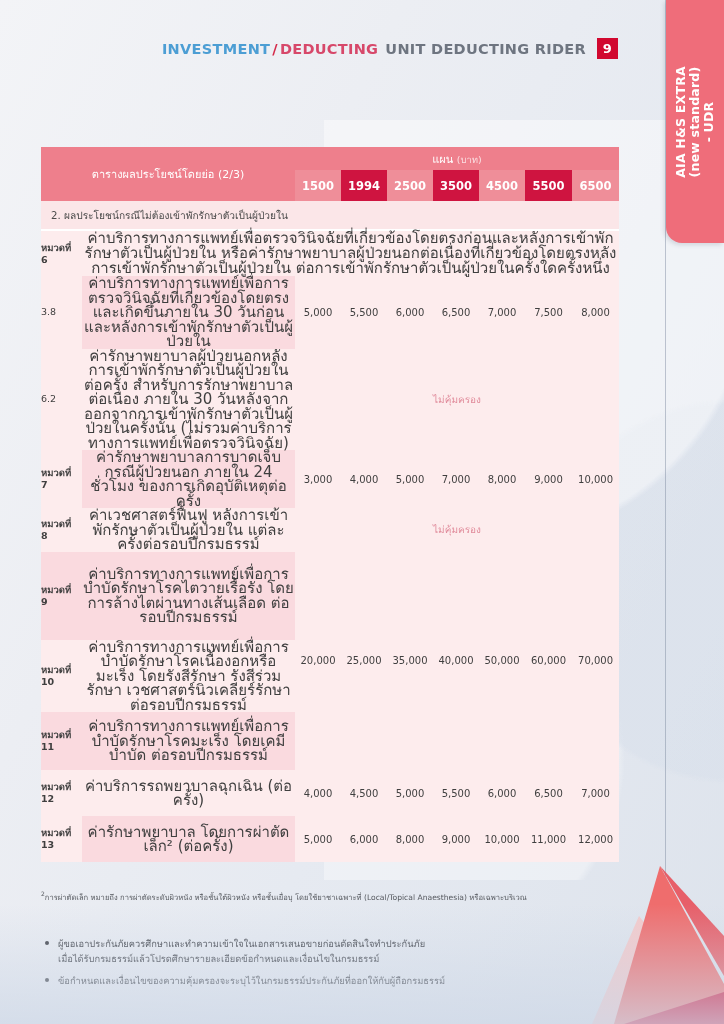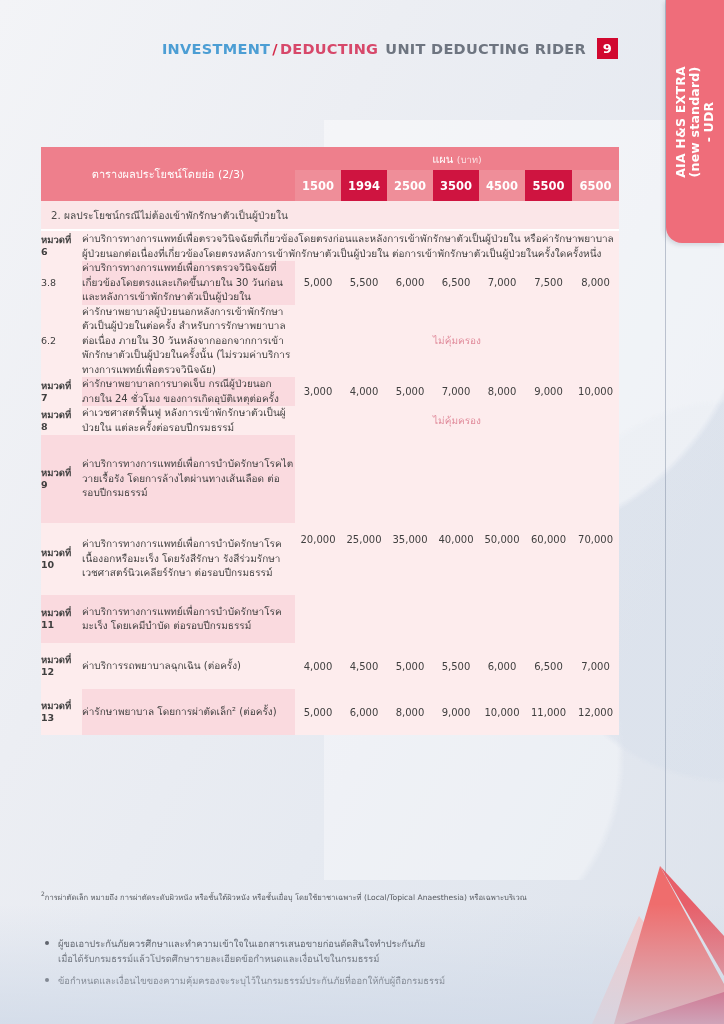--- a/index.html
+++ b/index.html
@@ -180,24 +180,24 @@
   .cat-cell {
     width: 41px;
     font-size: 9.5px;
     line-height: 12px;
     color: #3f3f3f;
     border-bottom: 2px solid #ffffff;
     border-right: 2px solid #ffffff;
   }
   .cat-cell b { font-weight: bold; }
   .desc-cell {
-    text-align: left;
+    text-align: center;
     padding: 7px 9px 7px 9px;
     line-height: 14.5px;
-    font-size: 10px;
+    font-size: 15px;
     color: #3f3f3f;
     border-bottom: 2px solid #ffffff;
     border-right: 2px solid #ffffff;
     margin-top: 42px;
   }
   .val-cell {
     text-align: center;
     font-size: 10px;
     color: #3f3f3f;
     border-bottom: 2px solid #ffffff;
@@ -395,21 +395,21 @@
         <b>หมวดที่</b><br>
         <b>10</b>
       </td>
       <td class="desc-cell sh-light" style="height:72px">ค่าบริการทางการแพทย์เพื่อการบำบัดรักษาโรคเนื้องอกหรือมะเร็ง โดยรังสีรักษา รังสีร่วมรักษา เวชศาสตร์นิวเคลียร์รักษา ต่อรอบปีกรมธรรม์</td>
     </tr>
     <tr>
       <td class="cat-cell sh-mid">
         <b>หมวดที่</b><br>
         <b>11</b>
       </td>
-      <td class="desc-cell sh-mid" style="height:48px">ค่าบริการทางการแพทย์เพื่อการบำบัดรักษาโรคมะเร็ง โดยเคมีบำบัด ต่อรอบปีกรมธรรม์</td>
+      <td class="desc-cell sh-mid" style="height:58px">ค่าบริการทางการแพทย์เพื่อการบำบัดรักษาโรคมะเร็ง โดยเคมีบำบัด ต่อรอบปีกรมธรรม์</td>
     </tr>
 
     <tr>
       <td class="cat-cell sh-light">
         <b>หมวดที่</b><br>
         <b>12</b>
       </td>
       <td class="desc-cell sh-light" style="height:46px">ค่าบริการรถพยาบาลฉุกเฉิน (ต่อครั้ง)</td>
       <td class="val-cell sh-light">4,000</td>
       <td class="val-cell sh-light">4,500</td>

